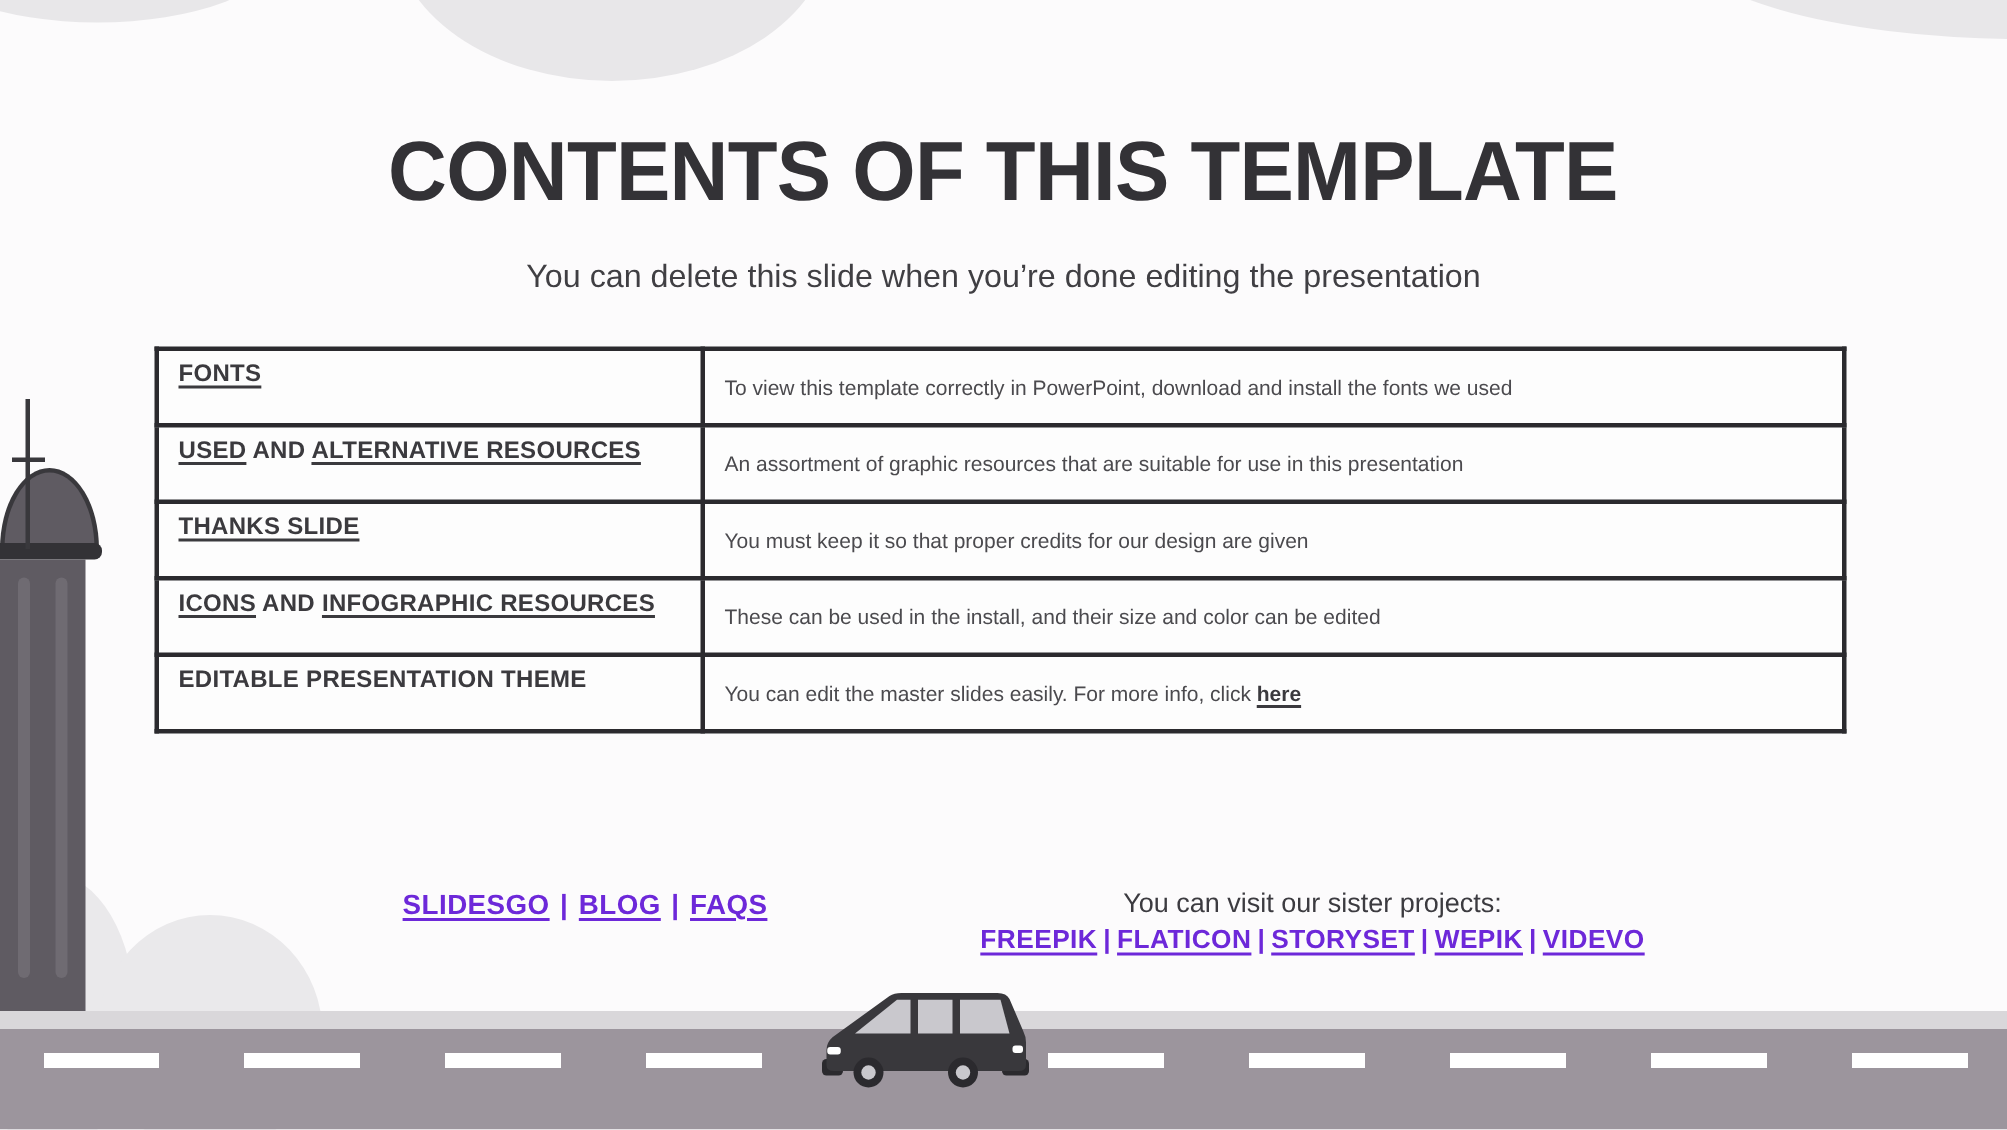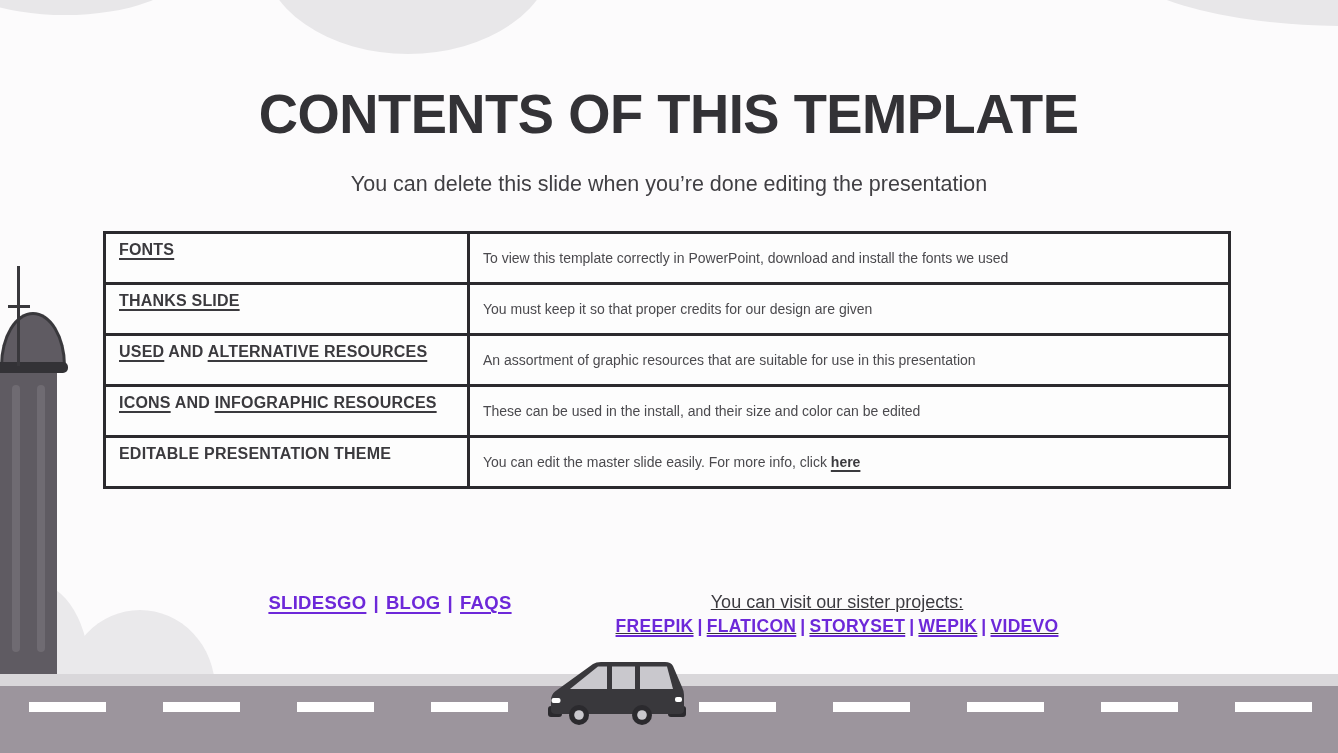--- a/index.html
+++ b/index.html
@@ -26,21 +26,21 @@
   td.term-cell { width:364px; padding:0 10px 16px 13px;
                  font-weight:bold; font-size:16px; letter-spacing:0.2px; color:#3b3a3e; }
   td.desc-cell { padding:0 12px 0 13px; font-size:14px; color:#4b4a4e; }
   .term-link { text-decoration:underline; text-decoration-thickness:2px; text-underline-offset:3px; cursor:pointer; }
   .desc-link { font-weight:bold; color:#3b3a3e; text-decoration:underline;
                text-decoration-thickness:2px; text-underline-offset:3px; cursor:pointer; }
 
   
   .footer-group { position:absolute; top:592px; text-align:center; z-index:5; }
   .footer-left  { left:240px; width:300px; }
-  .footer-right { left:592px; width:490px;text-decoration:underline; }
+  .footer-right { left:630px; width:490px; }
   .footer-label { font-size:18px; color:#3c3b40; margin-bottom:3px; }
   .footer-links { font-weight:bold; color:#6d28d9; letter-spacing:0.3px; }
   .footer-left  .footer-links { font-size:18.5px; }
   .footer-right .footer-links { font-size:17.5px; }
   .footer-link { text-decoration:underline; text-decoration-thickness:2px; text-underline-offset:3px; cursor:pointer; }
   .footer-left  .sep { margin:0 7px; }
   .footer-right .sep { margin:0 4px; }
 
   
   .cloud-bottom-a { left:-20px; top:583px; width:110px; height:185px; background:#eae9eb; }
@@ -79,34 +79,34 @@
   <span class="subtitle-text">You can delete this slide when you’re done editing the presentation</span>
 </div>
 
 <table class="contents-table">
   <tbody>
       <tr>
     <td class="term-cell"><span class="term-link">FONTS</span></td>
     <td class="desc-cell"><span>To view this template correctly in PowerPoint, download and install the fonts we used</span></td>
   </tr>
   <tr>
+    <td class="term-cell"><span class="term-link">USED</span><span> AND </span><span class="term-link">ALTERNATIVE RESOURCES</span></td>
+    <td class="desc-cell"><span>An assortment of graphic resources that are suitable for use in this presentation</span></td>
+  </tr>
+  <tr>
     <td class="term-cell"><span class="term-link">THANKS SLIDE</span></td>
     <td class="desc-cell"><span>You must keep it so that proper credits for our design are given</span></td>
-  </tr>
-  <tr>
-    <td class="term-cell"><span class="term-link">USED</span><span> AND </span><span class="term-link">ALTERNATIVE RESOURCES</span></td>
-    <td class="desc-cell"><span>An assortment of graphic resources that are suitable for use in this presentation</span></td>
   </tr>
   <tr>
     <td class="term-cell"><span class="term-link">ICONS</span><span> AND </span><span class="term-link">INFOGRAPHIC RESOURCES</span></td>
     <td class="desc-cell"><span>These can be used in the install, and their size and color can be edited</span></td>
   </tr>
   <tr>
     <td class="term-cell"><span>EDITABLE PRESENTATION THEME</span></td>
-    <td class="desc-cell"><span>You can edit the master slide easily. For more info, click </span><span class="desc-link">here</span></td>
+    <td class="desc-cell"><span>You can edit the master slides easily. For more info, click </span><span class="desc-link">here</span></td>
   </tr>
 </tbody>
   </table>
 
 <div class="footer-group footer-left">
   <div class="footer-links">
     <span class="footer-link">SLIDESGO</span><span class="sep">|</span><span class="footer-link">BLOG</span><span class="sep">|</span><span class="footer-link">FAQS</span>
   </div>
 </div>
 

